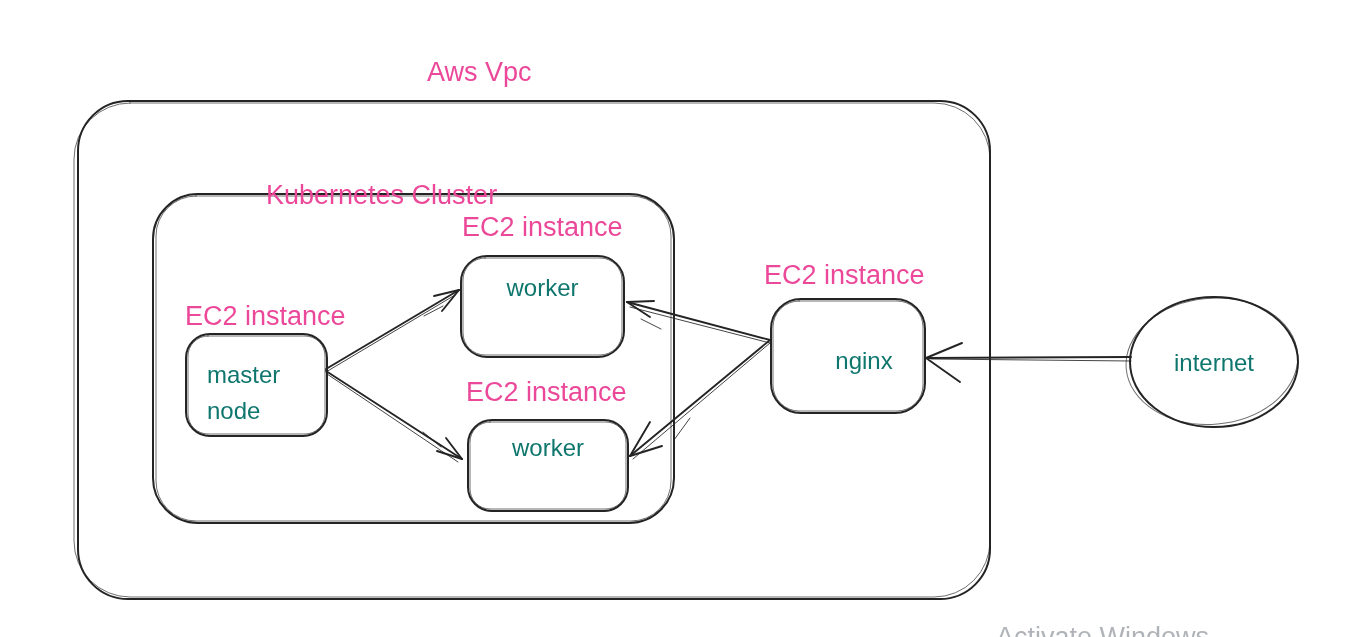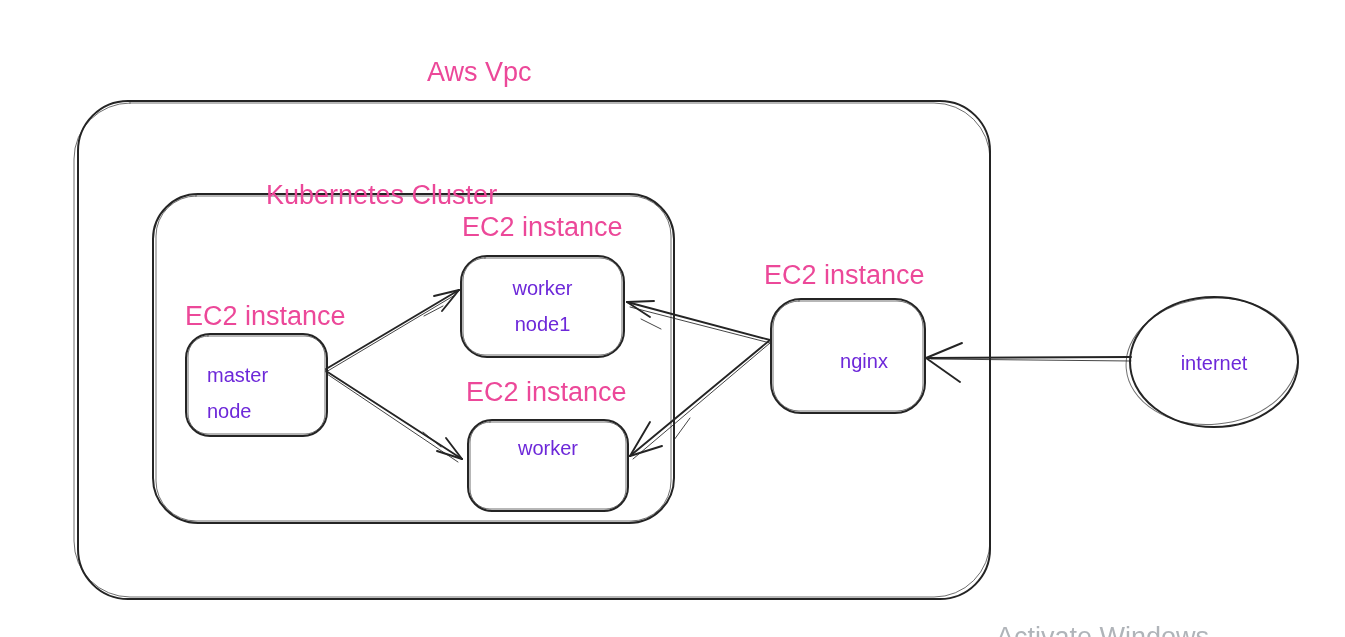--- a/index.html
+++ b/index.html
@@ -17,22 +17,22 @@
   .edge-thin{fill:none;stroke:#242424;stroke-width:1;stroke-linecap:round;opacity:.85;}
   .label{
     position:absolute;
     color:#ec4899;
     font-size:27px;
     line-height:30px;
     white-space:pre;
   }
   .node-text{
     position:absolute;
-    color:#6d28d9;
-    font-size:20px;
+    color:#0f766e;
+    font-size:24px;
     line-height:36px;
   }
   .centered{text-align:center;}
   .watermark{
     position:absolute;
     color:#b0b4b9;
     font-size:27px;
     line-height:32px;
     white-space:pre;
   }
@@ -132,21 +132,20 @@
 
   <div class="label" style="left:764px;top:260px;">EC2 instance</div>
 
   <div class="node-text" style="left:207px;top:357px;">
     <div>master</div>
     <div>node</div>
   </div>
 
   <div class="node-text centered" style="left:461px;top:270px;width:163px;">
     <div>worker</div>
-    <div>node1</div>
   </div>
 
   <div class="node-text centered" style="left:468px;top:430px;width:160px;">
     <div>worker</div>
   </div>
 
   <div class="node-text centered" style="left:771px;top:343px;width:154px;padding-left:16px;">nginx</div>
 
   <div class="node-text centered" style="left:1130px;top:345px;width:168px;text-align:center;">internet</div>
 

